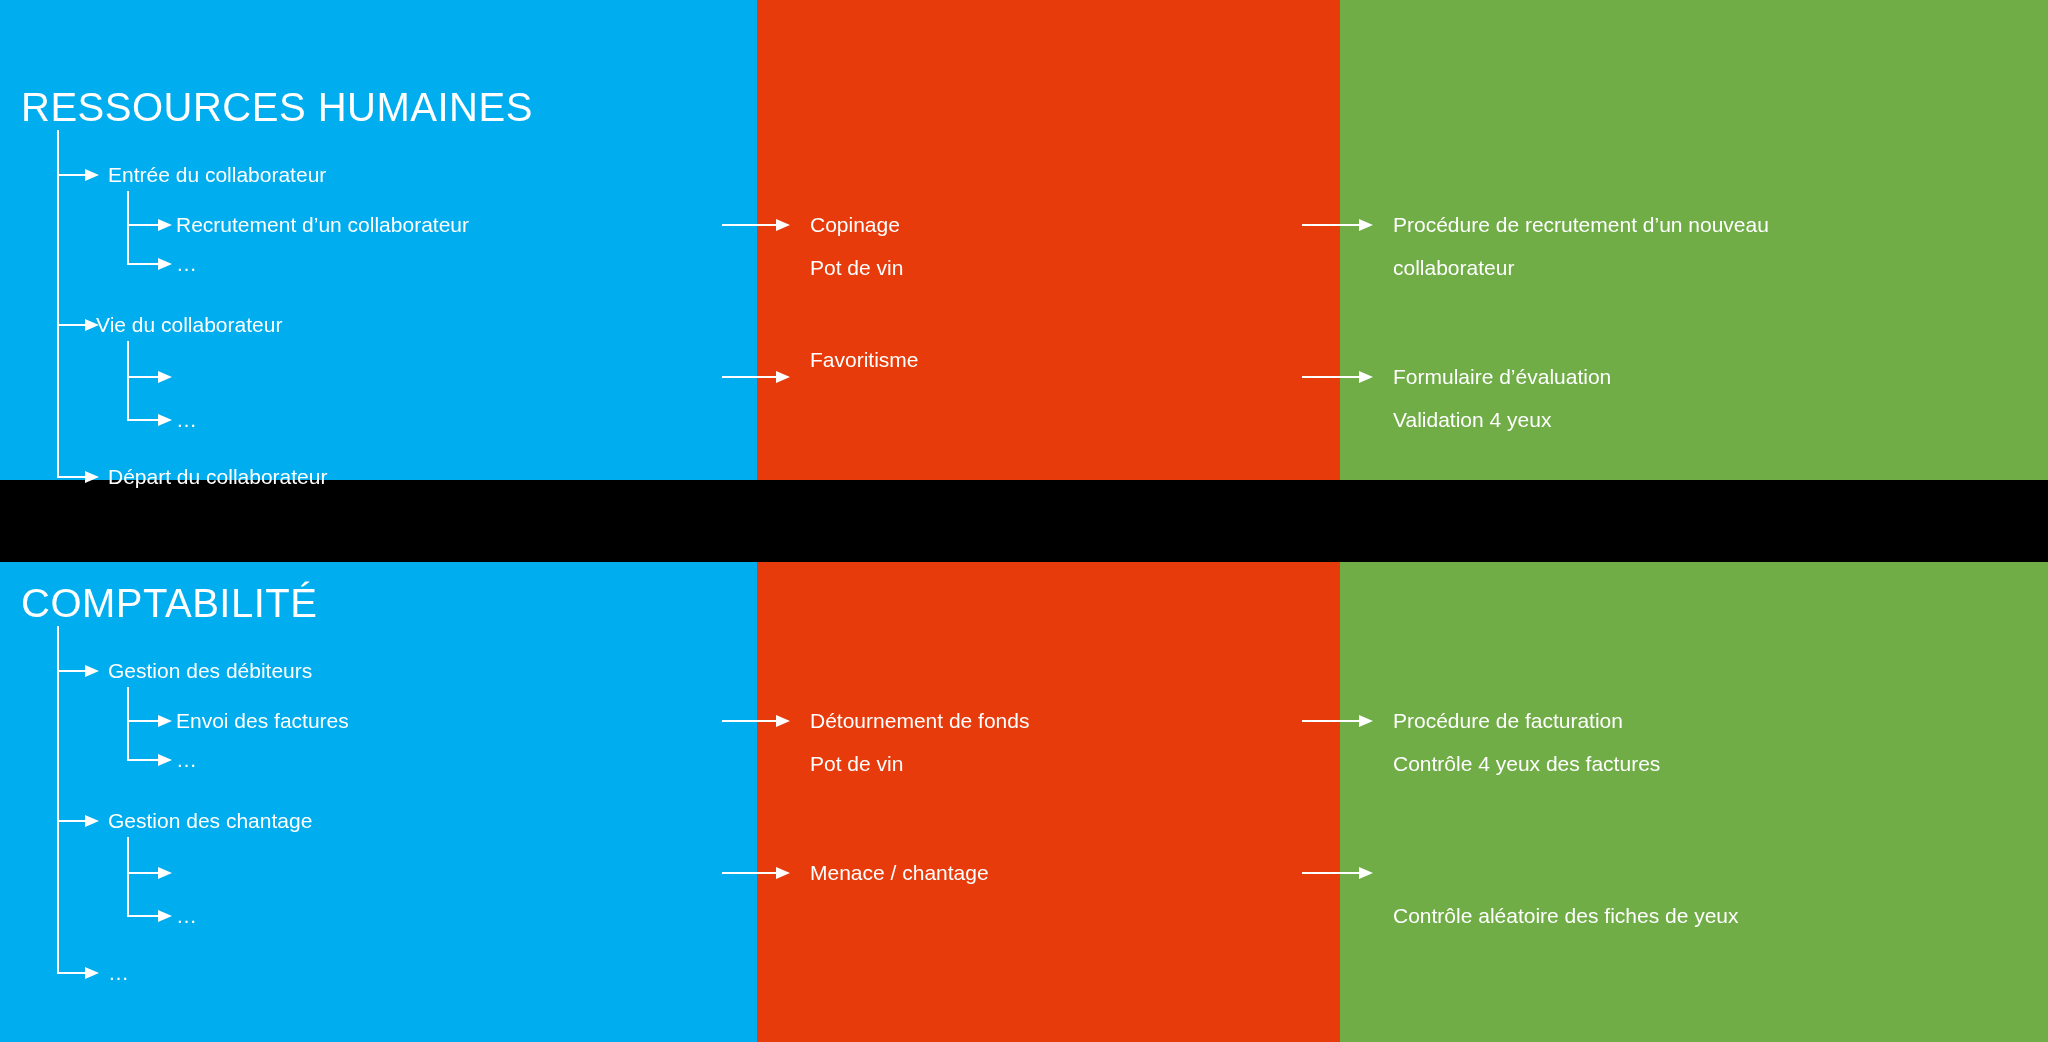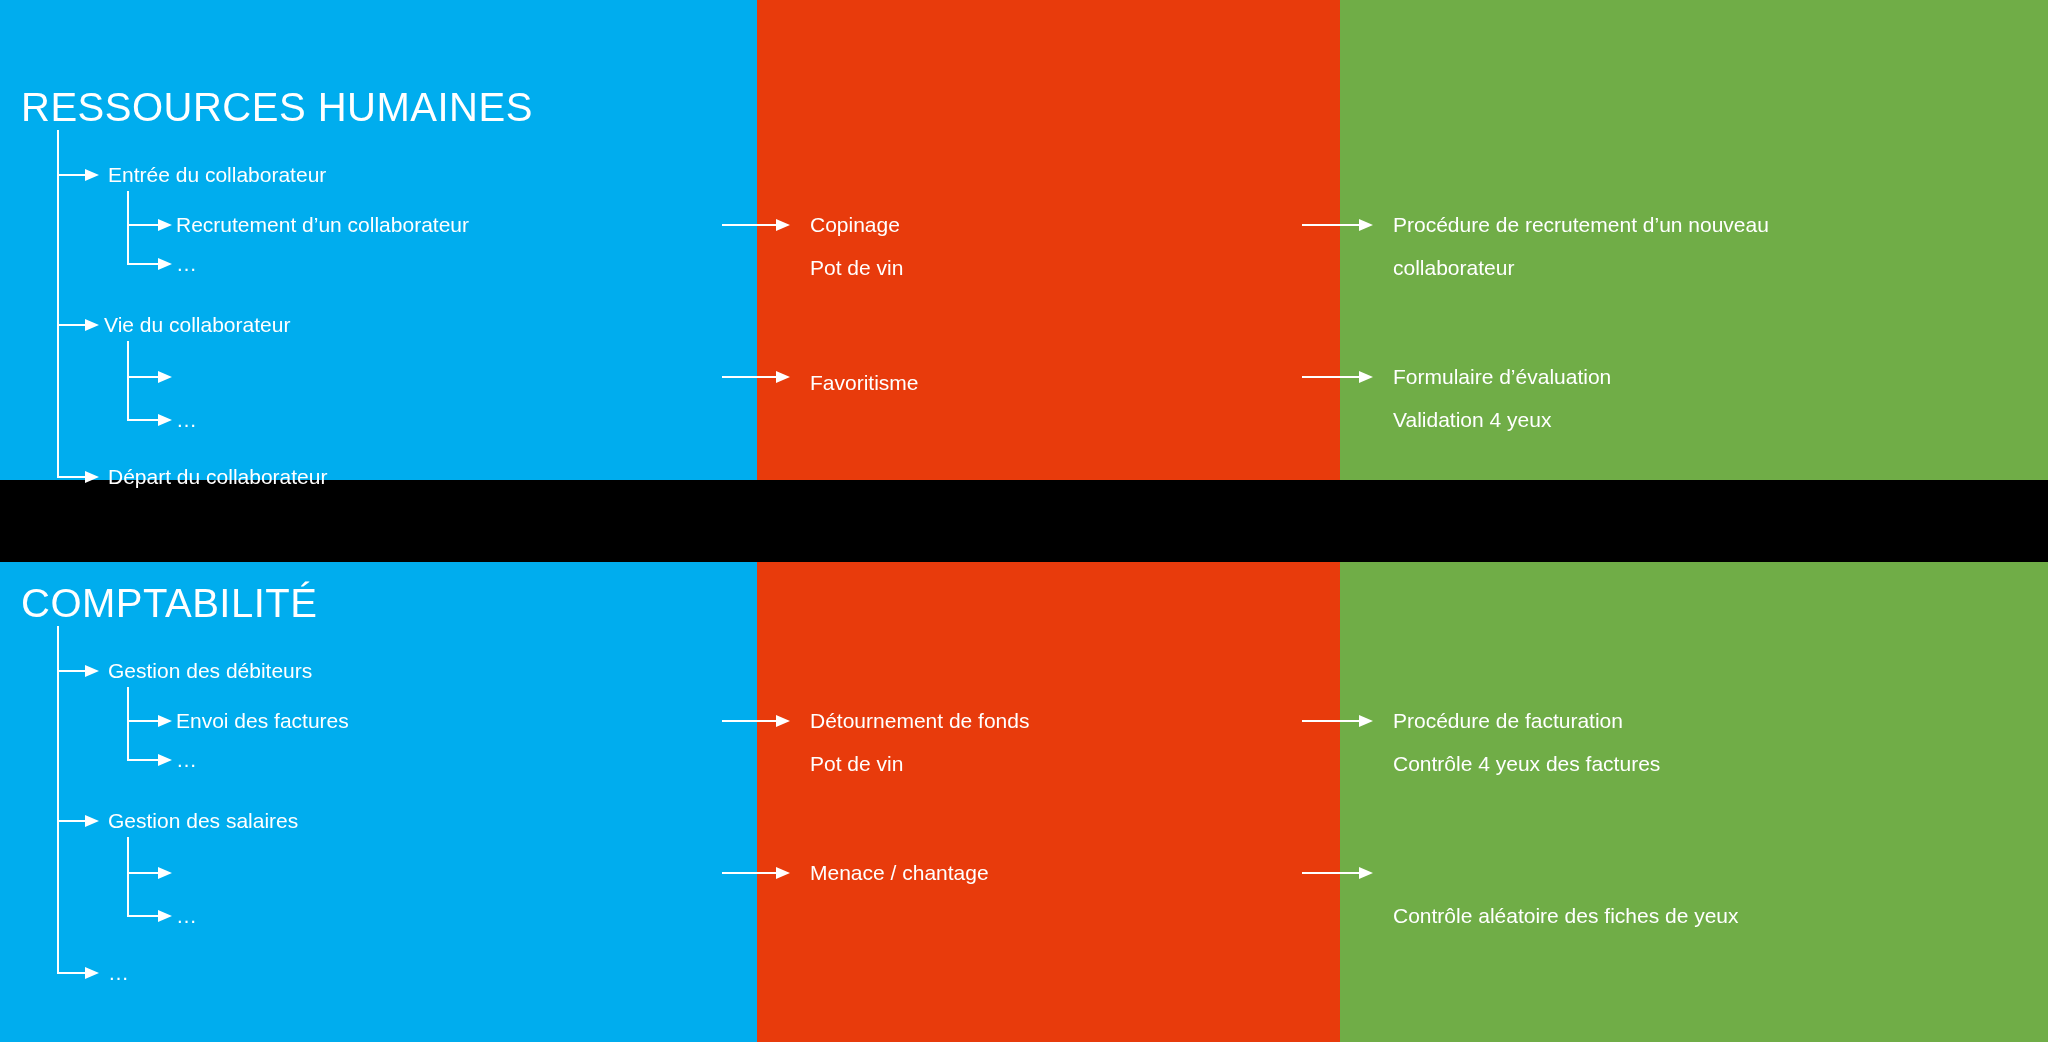--- a/index.html
+++ b/index.html
@@ -41,32 +41,32 @@
 
   <div class="vl" style="left:127px;top:341px;height:80px;"></div>
   <div class="hl" style="left:127px;top:376px;width:31px;"></div>
   <div class="ah" style="left:158px;top:371px;"></div>
   <div class="hl" style="left:127px;top:419px;width:31px;"></div>
   <div class="ah" style="left:158px;top:414px;"></div>
 
   <div class="txt" style="left:108px;top:175px;">Entrée du collaborateur</div>
   <div class="txt" style="left:176px;top:225px;">Recrutement d’un collaborateur</div>
   <div class="txt" style="left:176px;top:264px;">…</div>
-  <div class="txt" style="left:104px;top:325px;">Vie du collaborateur</div>
+  <div class="txt" style="left:96px;top:325px;">Vie du collaborateur</div>
   <div class="txt" style="left:176px;top:420px;">…</div>
   <div class="txt" style="left:108px;top:477px;">Départ du collaborateur</div>
 
   <div class="hl" style="left:722px;top:224px;width:54px;"></div>
   <div class="ah" style="left:776px;top:219px;"></div>
   <div class="hl" style="left:722px;top:376px;width:54px;"></div>
   <div class="ah" style="left:776px;top:371px;"></div>
 
   <div class="txt" style="left:810px;top:225px;">Copinage</div>
   <div class="txt" style="left:810px;top:268px;">Pot de vin</div>
-  <div class="txt" style="left:810px;top:383px;">Favoritisme</div>
+  <div class="txt" style="left:810px;top:360px;">Favoritisme</div>
 
   <div class="hl" style="left:1302px;top:224px;width:57px;"></div>
   <div class="ah" style="left:1359px;top:219px;"></div>
   <div class="hl" style="left:1302px;top:376px;width:57px;"></div>
   <div class="ah" style="left:1359px;top:371px;"></div>
 
   <div class="txt" style="left:1393px;top:225px;">Procédure de recrutement d’un nouveau</div>
   <div class="txt" style="left:1393px;top:268px;">collaborateur</div>
   <div class="txt" style="left:1393px;top:377px;">Formulaire d’évaluation</div>
   <div class="txt" style="left:1393px;top:420px;">Validation 4 yeux</div>
@@ -93,21 +93,21 @@
 
   <div class="vl" style="left:127px;top:837px;height:80px;"></div>
   <div class="hl" style="left:127px;top:872px;width:31px;"></div>
   <div class="ah" style="left:158px;top:867px;"></div>
   <div class="hl" style="left:127px;top:915px;width:31px;"></div>
   <div class="ah" style="left:158px;top:910px;"></div>
 
   <div class="txt" style="left:176px;top:721px;">Envoi des factures</div>
   <div class="txt" style="left:108px;top:671px;">Gestion des débiteurs</div>
   <div class="txt" style="left:176px;top:760px;">…</div>
-  <div class="txt" style="left:108px;top:821px;">Gestion des salaires</div>
+  <div class="txt" style="left:108px;top:821px;">Gestion des chantage</div>
   <div class="txt" style="left:176px;top:916px;">…</div>
   <div class="txt" style="left:108px;top:973px;">…</div>
 
   <div class="hl" style="left:722px;top:720px;width:54px;"></div>
   <div class="ah" style="left:776px;top:715px;"></div>
   <div class="hl" style="left:722px;top:872px;width:54px;"></div>
   <div class="ah" style="left:776px;top:867px;"></div>
 
   <div class="txt" style="left:810px;top:721px;">Détournement de fonds</div>
   <div class="txt" style="left:810px;top:764px;">Pot de vin</div>

